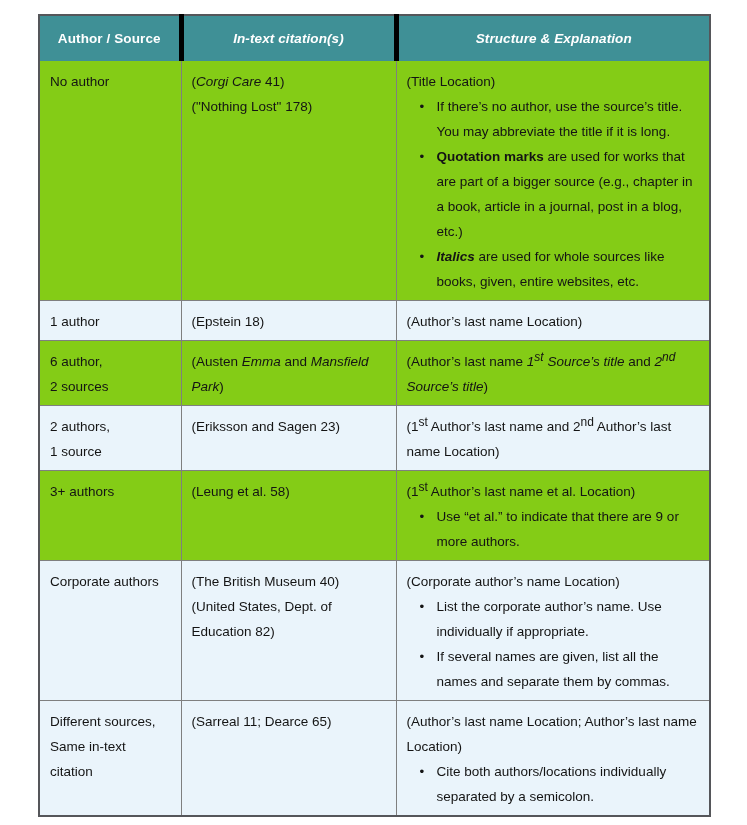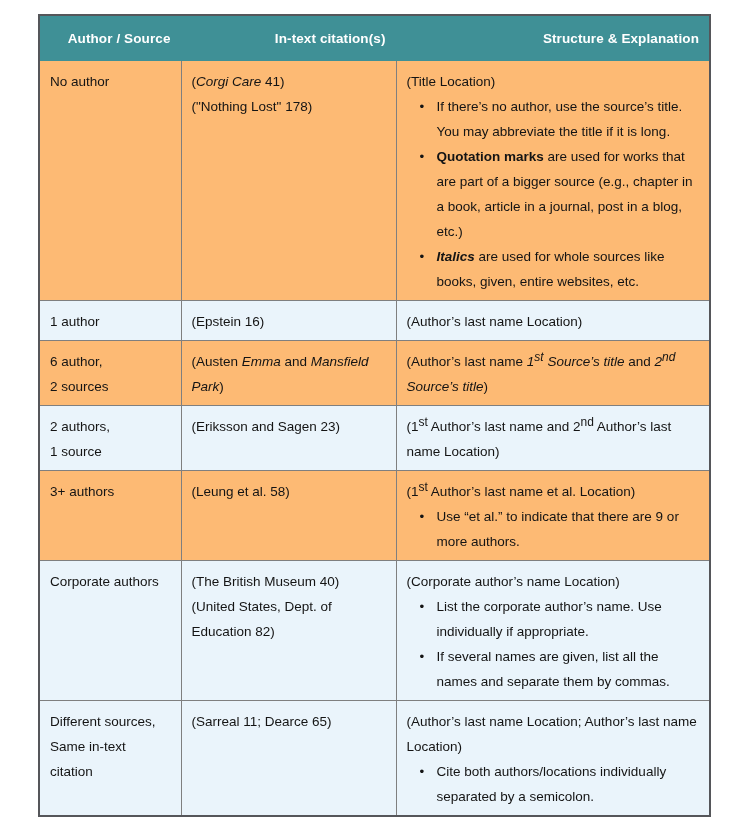--- a/index.html
+++ b/index.html
@@ -15,27 +15,27 @@
     width:747px;height:825px;background:#fff;overflow:hidden;
     font-family:"Liberation Sans",sans-serif;color:var(--text);
   }
   .page{padding:14px 38px 0 38px;}
   table.tbl{
     width:671px;border-collapse:collapse;table-layout:fixed;
     border:2px solid var(--outer);
   }
   col.c1{width:142px;} col.c2{width:215px;} col.c3{width:314px;}
   th{
-    background:var(--header-bg);color:#fff;text-align:right;
+    background:var(--header-bg);color:#fff;text-align:center;
     font-size:13.5px;font-weight:bold;letter-spacing:.1px;
     padding:15px 10px 14px 10px;border:1px solid var(--header-bg);
   }
-  th + th{border-left:1px solid #000000;}
+  th + th{border-left:5px solid #000000;font-style:italic;}
   td{
-    border:1px solid var(--border);vertical-align:top;background:#fdba74;
+    border:1px solid var(--border);vertical-align:top;background:#84cc16;
     font-size:13.5px;line-height:25px;padding:8px 10px 6px 10px;
   }
   tr.alt td{background:var(--alt-bg);}
   .line{min-height:25px;}
   .bullet{position:relative;padding-left:30px;}
   .dot{position:absolute;left:13px;top:0;}
   .it{font-style:italic;}
   .bd{font-weight:bold;}
   sup{font-size:12px;line-height:0;vertical-align:super;}
 </style>
@@ -70,21 +70,21 @@
             <div class="line bullet"><span class="dot">•</span><span>If there’s no author, use the source’s title. You may abbreviate the title if it is long.</span></div>
             <div class="line bullet"><span class="dot">•</span><span class="bd">Quotation marks</span><span> are used for works that are part of a bigger source (e.g., chapter in a book, article in a journal, post in a blog, etc.)</span></div>
             <div class="line bullet"><span class="dot">•</span><span class="it bd">Italics</span><span> are used for whole sources like books, given, entire websites, etc.</span></div>
           </td>
         </tr>
         <tr class="alt">
           <td>
             <div class="line">1 author</div>
           </td>
           <td>
-            <div class="line"><span>(Epstein 16)</span></div>
+            <div class="line"><span>(Epstein 18)</span></div>
           </td>
           <td>
             <div class="line"><span>(Author’s last name Location)</span></div>
           </td>
         </tr>
         <tr>
           <td>
             <div class="line">6 author,</div>
             <div class="line">2 sources</div>
           </td>

